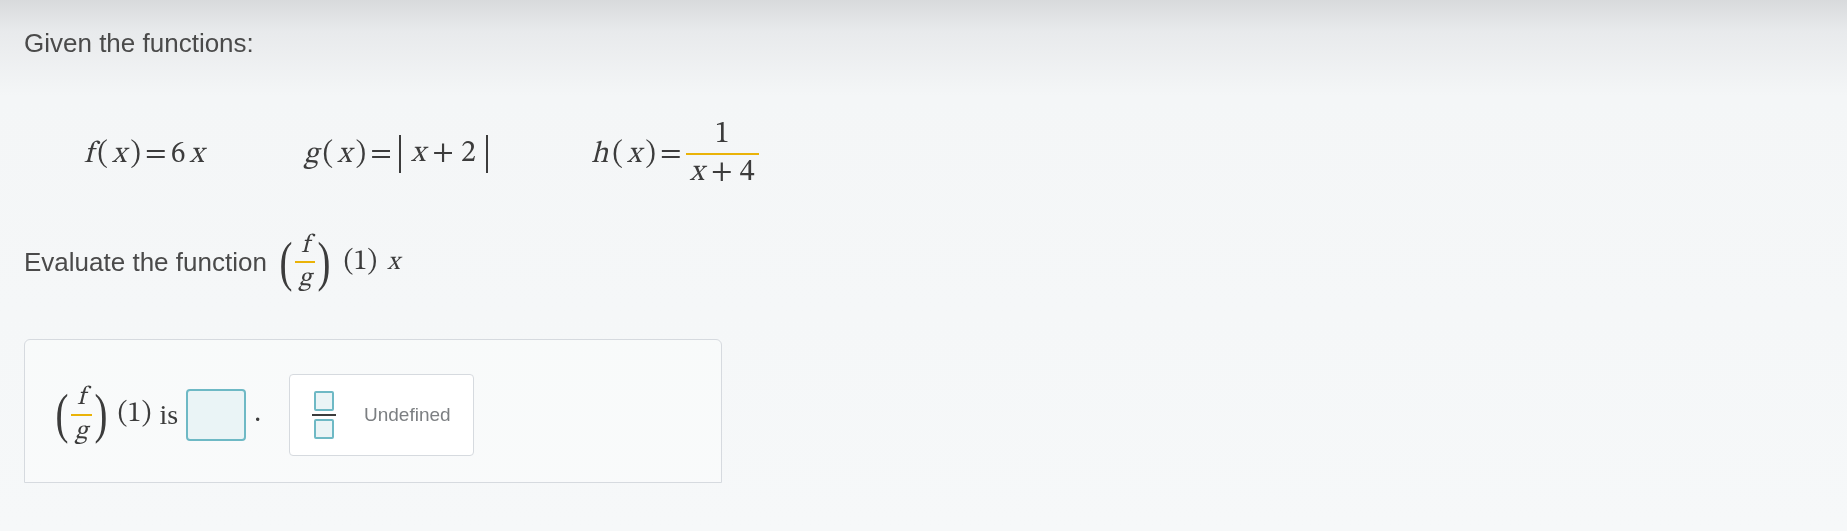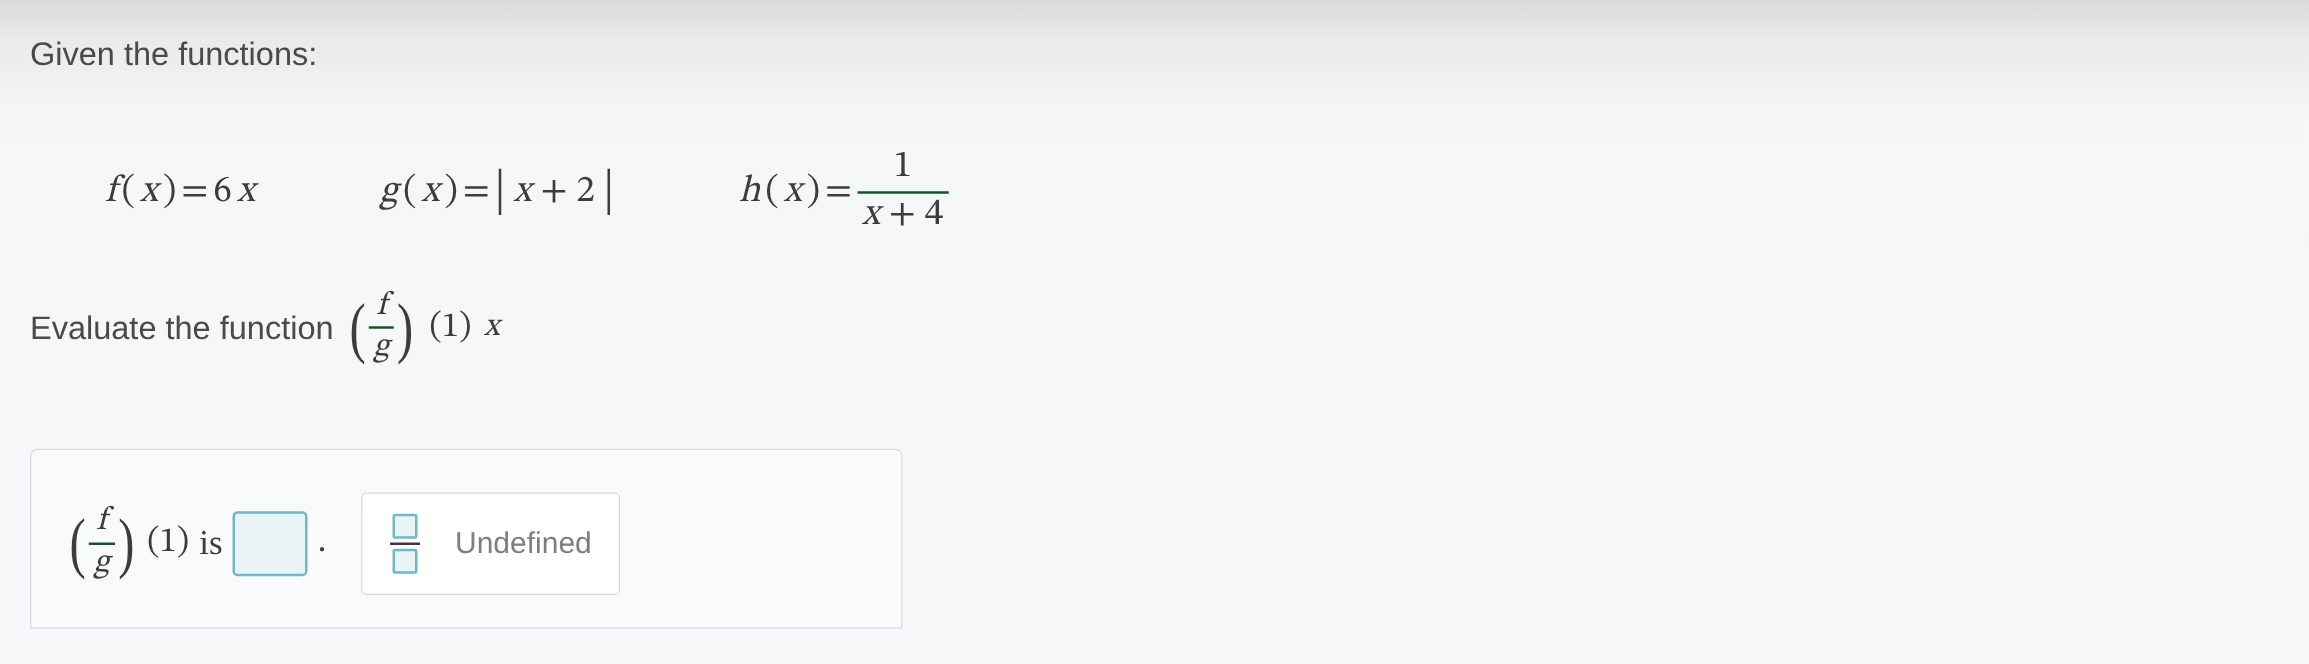--- a/index.html
+++ b/index.html
@@ -49,29 +49,29 @@
     margin: 0 3px;
   }
   .frac {
     display: inline-flex;
     flex-direction: column;
     align-items: center;
     vertical-align: middle;
     line-height: 1.05;
   }
   .frac .num { padding: 0 4px 2px 4px; }
-  .frac .den { padding: 2px 4px 0 4px; border-top: 2px solid #14532d; }
+  .frac .den { padding: 2px 4px 0 4px; border-top: 2px solid #eab308; }
   .evaluate-line {
     font-size: 26px;
     color: #4a4a4a;
     display: flex;
     align-items: center;
     flex-wrap: nowrap;
     gap: 10px;
-    margin-bottom: 66px;
+    margin-bottom: 46px;
   }
   .big-paren {
     display: inline-flex;
     align-items: center;
   }
   .big-paren .lp, .big-paren .rp {
     font-family: "Cambria Math", "Times New Roman", serif;
     font-size: 54px;
     line-height: 0.6;
     color: #3c3c3c;
@@ -128,21 +128,21 @@
     border: 2px solid #6eb9c5;
     background: #eaf4f6;
     border-radius: 2px;
     margin: 2px 0;
   }
   .frac-tool .bar {
     width: 24px; height: 2px; background: #3c3c3c;
     margin: 1px 0;
   }
   .undef-btn {
-    font-size: 24px;
+    font-size: 19px;
     color: #7c7f82;
   }
 </style>
 </head>
 <body>
 
 <div class="page">
 
   <div class="intro">Given the functions:</div>
 

